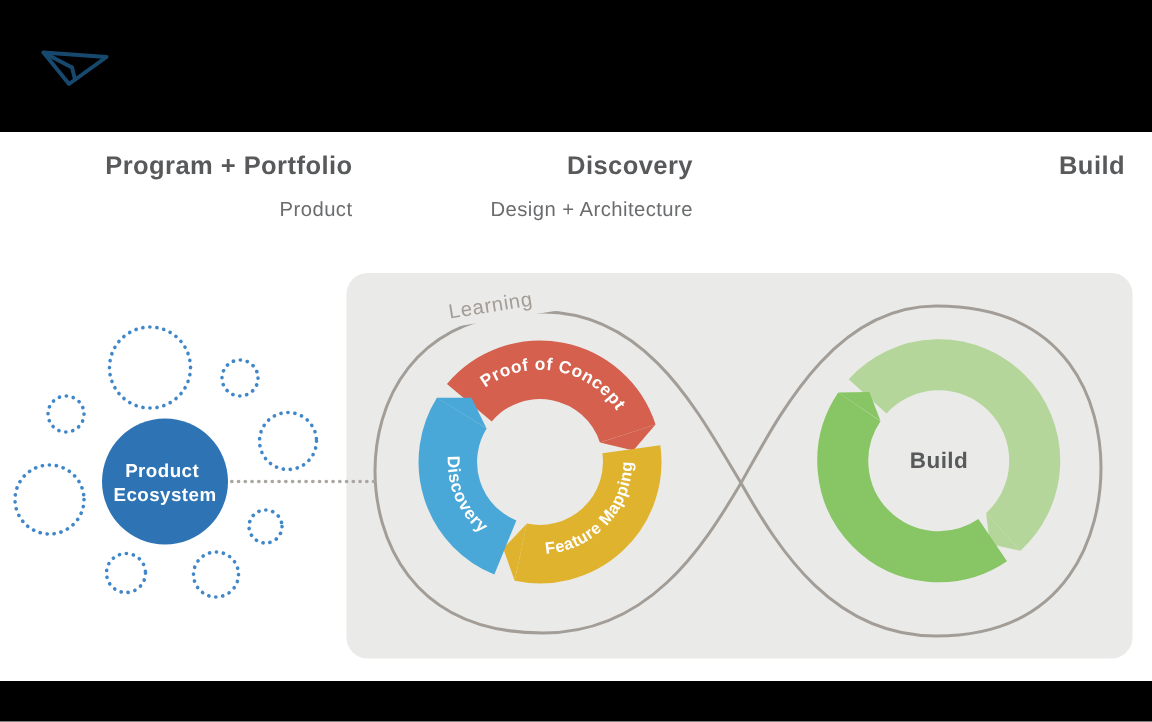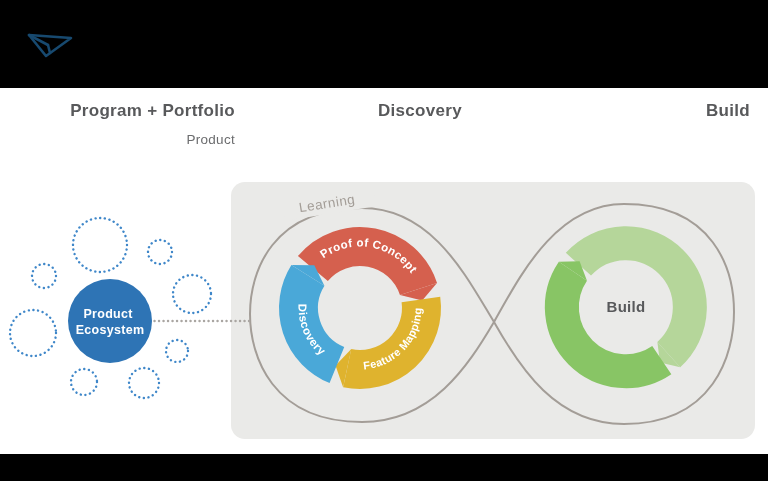--- a/index.html
+++ b/index.html
@@ -25,20 +25,21 @@
 <div class="slide"></div>
 
 <div class="panel"></div>
 
 <div class="phase phase1">
   <div class="title">Program + Portfolio</div>
   <div class="subtitle">Product</div>
 </div>
 <div class="phase phase2">
   <div class="title">Discovery</div>
+  <div class="subtitle">Design + Architecture</div>
 </div>
 <div class="phase phase3">
   <div class="title">Build</div>
 </div>
 
 <svg class="logo" width="52" height="38" viewBox="0 0 52 38">
   <g fill="none" stroke="#17496f" stroke-width="2.6" stroke-linejoin="round" stroke-linecap="round">
     <path d="M3 9 L45 12 L20 30 Z"></path>
     <path d="M3 9 L22 19"></path>
     <path d="M22 19 L24 27"></path>

